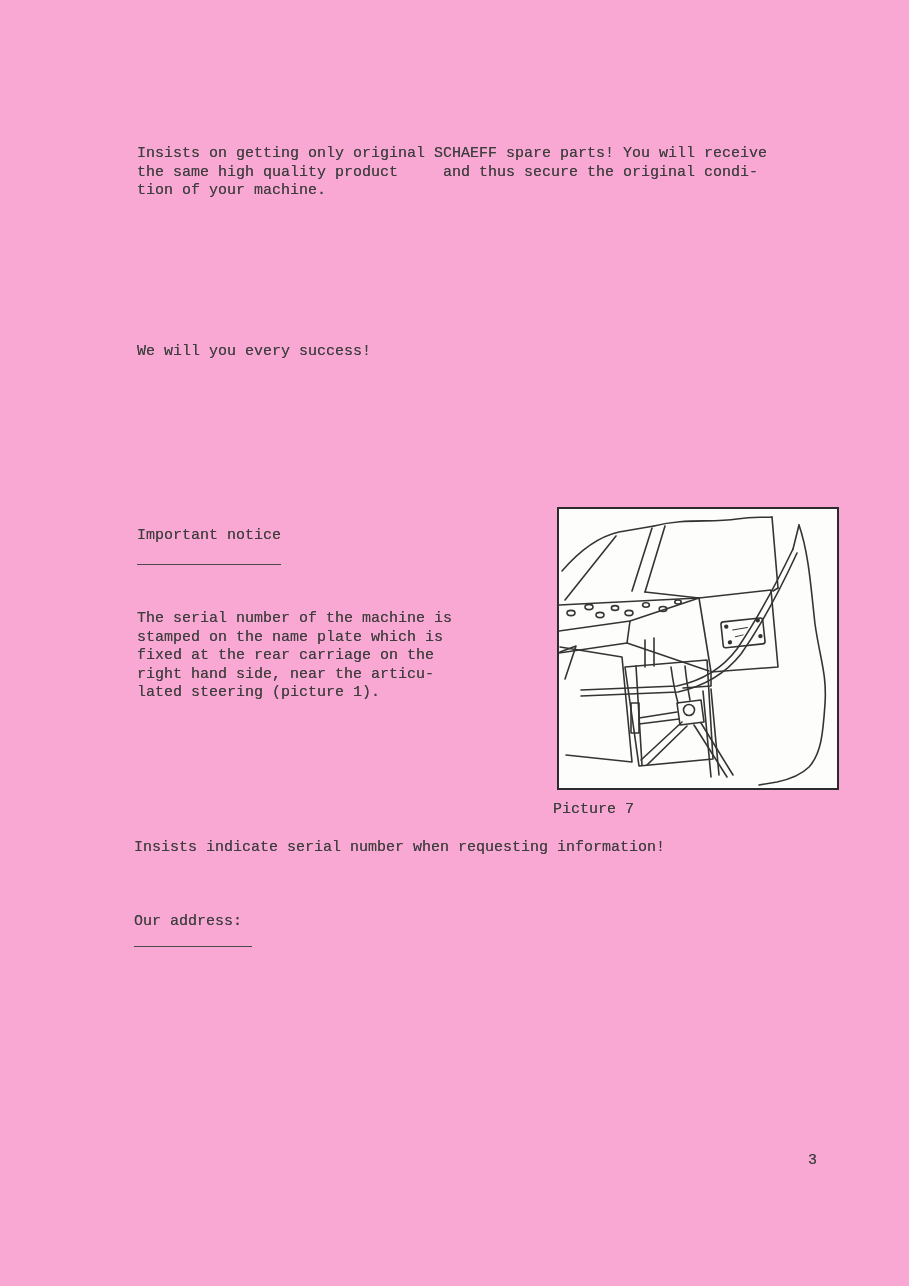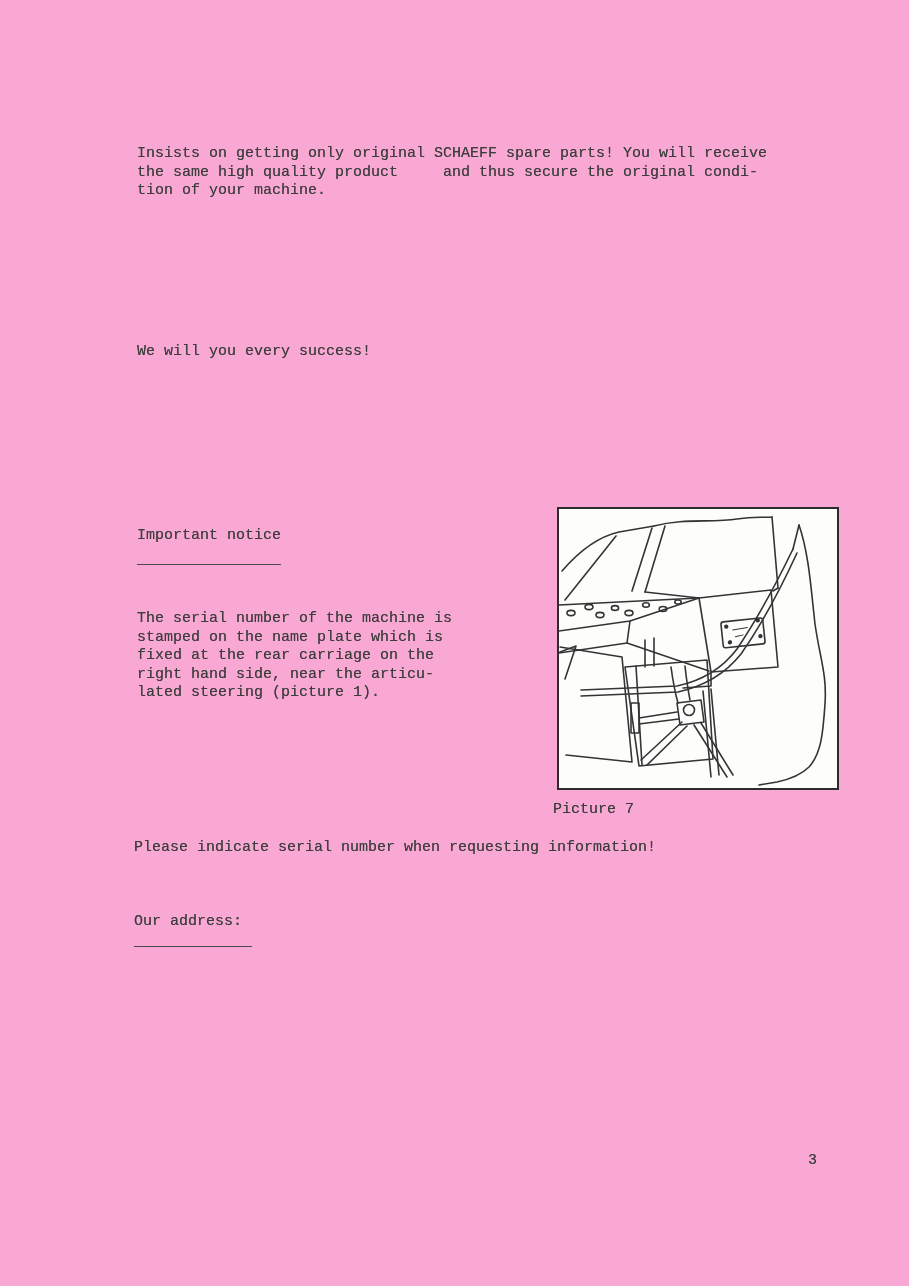--- a/index.html
+++ b/index.html
@@ -137,20 +137,20 @@
 
         <path d="M1,143 L17,137 L6,170"></path>
 
         <path d="M1,138 L63,148 L73,253 L7,246"></path>
       </g>
     </svg>
   </figure>
 
   <figcaption class="mono pos-caption">Picture 7</figcaption>
 
-  <p class="mono pos-request">Please indicate serial number when requesting information!</p>
+  <p class="mono pos-request">Insists indicate serial number when requesting information!</p>
 
   <p class="mono pos-addr-label">Our address:</p>
 
 
   <p class="mono pos-pagenum">3</p>
 
 </div>
 
 </body></html>

